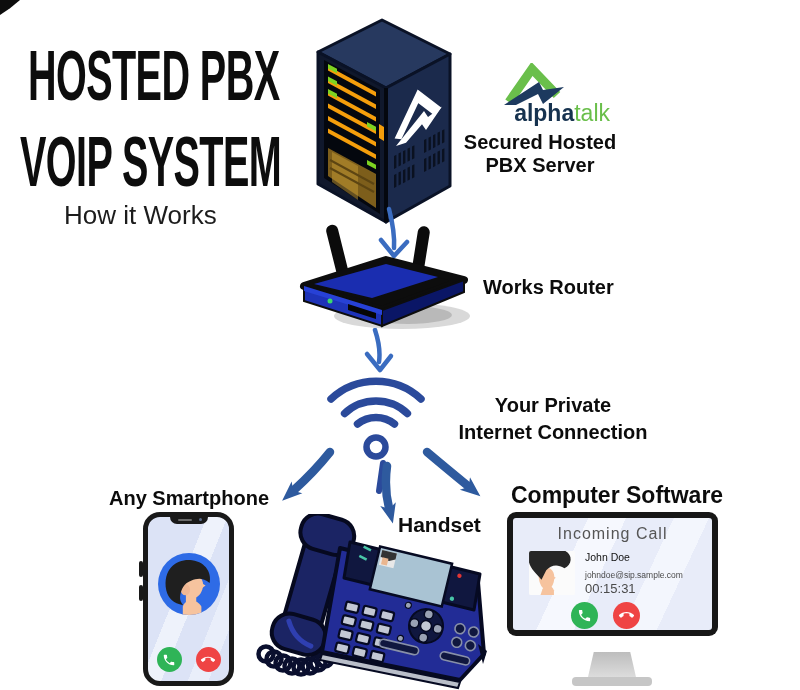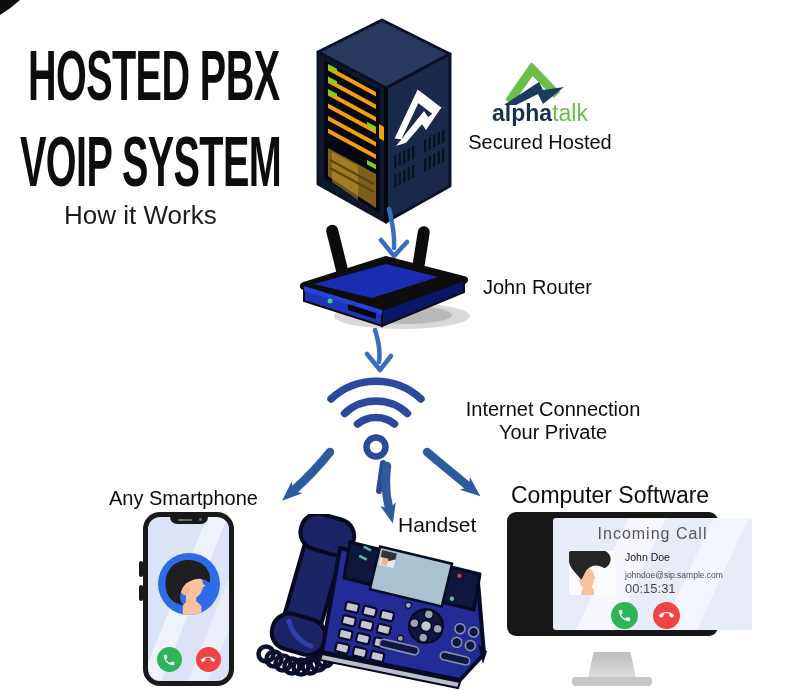--- a/index.html
+++ b/index.html
@@ -3,41 +3,41 @@
 <meta charset="utf-8">
 <style>
   html,body{margin:0;padding:0;background:#fff;}
   #canvas{position:relative;width:800px;height:690px;background:#ffffff;overflow:hidden;
           font-family:"Liberation Sans",sans-serif;}
   .abs{position:absolute;}
   .title-line{font-weight:700;font-size:66px;letter-spacing:-1px;color:#0d0d0d;
               transform:scale(0.60,1.08);transform-origin:0 0;white-space:nowrap;
               font-family:"Liberation Sans",sans-serif;}
   .subtitle{font-size:26px;color:#1c1c1c;}
-  .lbl{font-weight:400;color:#0c0c0c;font-size:20px;white-space:nowrap;}
+  .lbl{font-weight:700;color:#0c0c0c;font-size:20px;white-space:nowrap;}
   .center{text-align:center;}
   .brandline{font-size:23px;white-space:nowrap;}
   .brand-alpha{font-weight:700;color:#16324f;}
   .brand-talk{font-weight:400;color:#6abf4b;}
   
   .phone-body{left:143px;top:512px;width:81px;height:164px;border:5px solid #191919;border-radius:17px;
     background:linear-gradient(112deg,#dce3f6 0%,#dce3f6 40%,#eef2fb 40%,#eef2fb 54%,#dce3f6 54%,#dce3f6 72%,#e9eefa 72%,#e9eefa 86%,#dce3f6 86%);}
   .notch{position:absolute;left:50%;top:-1px;transform:translateX(-50%);width:38px;height:8px;
          background:#191919;border-radius:0 0 7px 7px;}
   .notch .spk{position:absolute;left:8px;top:3px;width:14px;height:2px;background:#6a6a6a;border-radius:2px;}
   .notch .cam{position:absolute;right:6px;top:2px;width:3px;height:3px;background:#5a6a8a;border-radius:50%;}
   .side-btn{position:absolute;left:-9px;width:4px;height:16px;background:#191919;border-radius:2px;}
   .callrow{position:absolute;left:0;right:0;bottom:9px;display:flex;justify-content:center;gap:14px;}
   .callbtn{width:25px;height:25px;border-radius:50%;display:flex;align-items:center;justify-content:center;}
   .green{background:#2fb457;}
   .red{background:#ef4444;}
   
   .monitor{left:507px;top:512px;width:211px;height:124px;background:#171717;border-radius:9px;padding:6px;box-sizing:border-box;}
   .mscreen{position:relative;width:100%;height:100%;border-radius:3px;overflow:hidden;
-    background:linear-gradient(115deg,#e8ecf9 0%,#e8ecf9 30%,#f6f8fe 30%,#f6f8fe 45%,#e8ecf9 45%,#e8ecf9 64%,#f3f6fd 64%,#f3f6fd 78%,#e8ecf9 78%);margin-left:40px;}
+    background:linear-gradient(115deg,#e8ecf9 0%,#e8ecf9 30%,#f6f8fe 30%,#f6f8fe 45%,#e8ecf9 45%,#e8ecf9 64%,#f3f6fd 64%,#f3f6fd 78%,#e8ecf9 78%);}
   .incall-title{position:absolute;left:0;right:0;top:7px;text-align:center;font-size:16px;color:#555;letter-spacing:1px;}
   .mavatar{position:absolute;left:16px;top:33px;width:46px;height:44px;background:#fbfbfb;overflow:hidden;border-radius:2px;}
   .mname{position:absolute;left:72px;top:33px;font-size:10.5px;font-weight:400;color:#111;}
   .maddr{position:absolute;left:72px;top:52px;font-size:8.5px;color:#4a4a4a;}
   .mdur{position:absolute;left:72px;top:63px;font-size:13px;color:#4a4a4a;}
   .mbtn{position:absolute;top:84px;width:27px;height:27px;border-radius:50%;display:flex;align-items:center;justify-content:center;}
   .neck{left:588px;top:652px;width:48px;height:25px;background:linear-gradient(#bdbdbd,#dcdcdc);
         clip-path:polygon(12% 0,88% 0,100% 100%,0 100%);}
   .mbase{left:572px;top:677px;width:80px;height:9px;background:#c6c6c6;border-radius:4px;}
   .corner{left:0;top:0;width:20px;height:15px;background:#0d0d0d;clip-path:polygon(0 0,100% 0,50% 55%,0 100%);}
@@ -105,25 +105,26 @@
         <rect x="43.5" y="19" width="2.4" height="13"></rect>
         <rect x="48" y="19" width="2.4" height="13"></rect>
     </g>
     <line x1="90" y1="80" x2="90" y2="214" stroke="#04070e" stroke-width="4"></line>
   </svg>
 
   <svg class="abs" style="left:504px;top:63px;" width="66" height="44" viewBox="0 0 66 44">
     <path d="M 5 39 L 28 6 L 53 32" fill="none" stroke="#6abf4b" stroke-width="9" stroke-linejoin="miter"></path>
     <path d="M 0 42 L 35 19 L 39 27 L 60 24 L 39 41 L 34 31 L 12 42 Z" fill="#1d3a5f"></path>
   </svg>
-  <div class="abs center" style="left:470px;top:100px;width:140px;">
+  <div class="abs center" style="left:470px;top:100px;width:140px;text-align:right;">
     <span class="brandline brand-alpha">alpha</span><span class="brandline brand-talk">talk</span>
   </div>
   <div class="abs center" style="left:459px;top:131px;width:162px;">
     <div class="lbl">Secured Hosted</div>
+    <div class="lbl">PBX Server</div>
   </div>
 
   <svg class="abs" style="left:374px;top:206px;" width="42" height="58" viewBox="0 0 42 58">
     <path d="M 15 3 Q 21 26 20 42" fill="none" stroke="#3a6cc0" stroke-width="4.5" stroke-linecap="round"></path>
     <path d="M 7 34 L 20 50 L 33 36" fill="none" stroke="#3a6cc0" stroke-width="4.5" stroke-linecap="round" stroke-linejoin="round"></path>
   </svg>
 
   <svg class="abs" style="left:290px;top:222px;" width="190" height="115" viewBox="0 0 190 115">
     <ellipse cx="112" cy="94" rx="68" ry="13" fill="#b9b9b9" opacity="0.55"></ellipse>
     <ellipse cx="118" cy="93" rx="44" ry="9" fill="#9a9a9a" opacity="0.5"></ellipse>
@@ -134,37 +135,37 @@
         <rect x="124" y="4" width="12" height="58" rx="6" fill="#0b0b0b"></rect>
       </g>
     <polygon points="14,64 96,38 174,58 92,88" fill="#0d0d0d" stroke="#0d0d0d" stroke-width="8" stroke-linejoin="round"></polygon>
     <polygon points="24,62 96,42 148,55 82,76" fill="#1a2db0"></polygon>
     <polygon points="14,64 92,88 92,104 14,79" fill="#1e33b8" stroke="#0d0d0d" stroke-width="2"></polygon>
     <polygon points="92,88 174,58 174,70 92,104" fill="#0a1666" stroke="#0d0d0d" stroke-width="2"></polygon>
     <polygon points="14,64 92,88 92,93 14,69" fill="#2741d6"></polygon>
     <circle cx="40" cy="79" r="2.5" fill="#3adb6c"></circle>
     <polygon points="58,82 86,91 86,97 58,88" fill="#060606"></polygon>
   </svg>
-  <div class="abs lbl" style="left:483px;top:276px;">John Router</div>
+  <div class="abs lbl" style="left:483px;top:276px;">Works Router</div>
 
   <svg class="abs" style="left:356px;top:328px;" width="46" height="50" viewBox="0 0 46 50">
     <path d="M 19 2 Q 25 20 23 34" fill="none" stroke="#3a6cc0" stroke-width="4.5" stroke-linecap="round"></path>
     <path d="M 11 26 L 24 42 L 35 28" fill="none" stroke="#3a6cc0" stroke-width="4.5" stroke-linecap="round" stroke-linejoin="round"></path>
   </svg>
 
   <svg class="abs" style="left:305px;top:372px;" width="145" height="130" viewBox="0 0 145 130">
     <path d="M 26 27 A 66 66 0 0 1 116 27" fill="none" stroke="#2b4a9b" stroke-width="7.5" stroke-linecap="round"></path>
     <path d="M 39.6 41.5 A 46 46 0 0 1 102.4 41.5" fill="none" stroke="#2b4a9b" stroke-width="7.5" stroke-linecap="round"></path>
     <path d="M 52.5 52 A 30 30 0 0 1 89.5 52" fill="none" stroke="#2b4a9b" stroke-width="7.5" stroke-linecap="round"></path>
     <circle cx="71" cy="75" r="9.5" fill="none" stroke="#2b4a9b" stroke-width="6.5"></circle>
     <path d="M 78 91 L 74 119" fill="none" stroke="#2b4a9b" stroke-width="6" stroke-linecap="round"></path>
   </svg>
   <div class="abs center" style="left:453px;top:394px;width:200px;">
+    <div class="lbl">Your Private</div>
     <div class="lbl" style="margin-top:4px;">Internet Connection</div>
-    <div class="lbl">Your Private</div>
   </div>
 
   <svg class="abs" style="left:270px;top:442px;" width="230" height="92" viewBox="0 0 230 92">
     <defs>
       <marker id="ah" markerUnits="userSpaceOnUse" markerWidth="22" markerHeight="20" refX="4" refY="10" orient="auto">
         <path d="M0 2 L20 10 L0 18 L5 10 Z" fill="#2e5a9e"></path>
       </marker>
     </defs>
     <path d="M 60 10 Q 44 30 24 48" fill="none" stroke="#2e5a9e" stroke-width="8.5" stroke-linecap="round" marker-end="url(#ah)"></path>
     <path d="M 117 24 Q 114 46 119 66" fill="none" stroke="#2e5a9e" stroke-width="8.5" stroke-linecap="round" marker-end="url(#ah)"></path>

